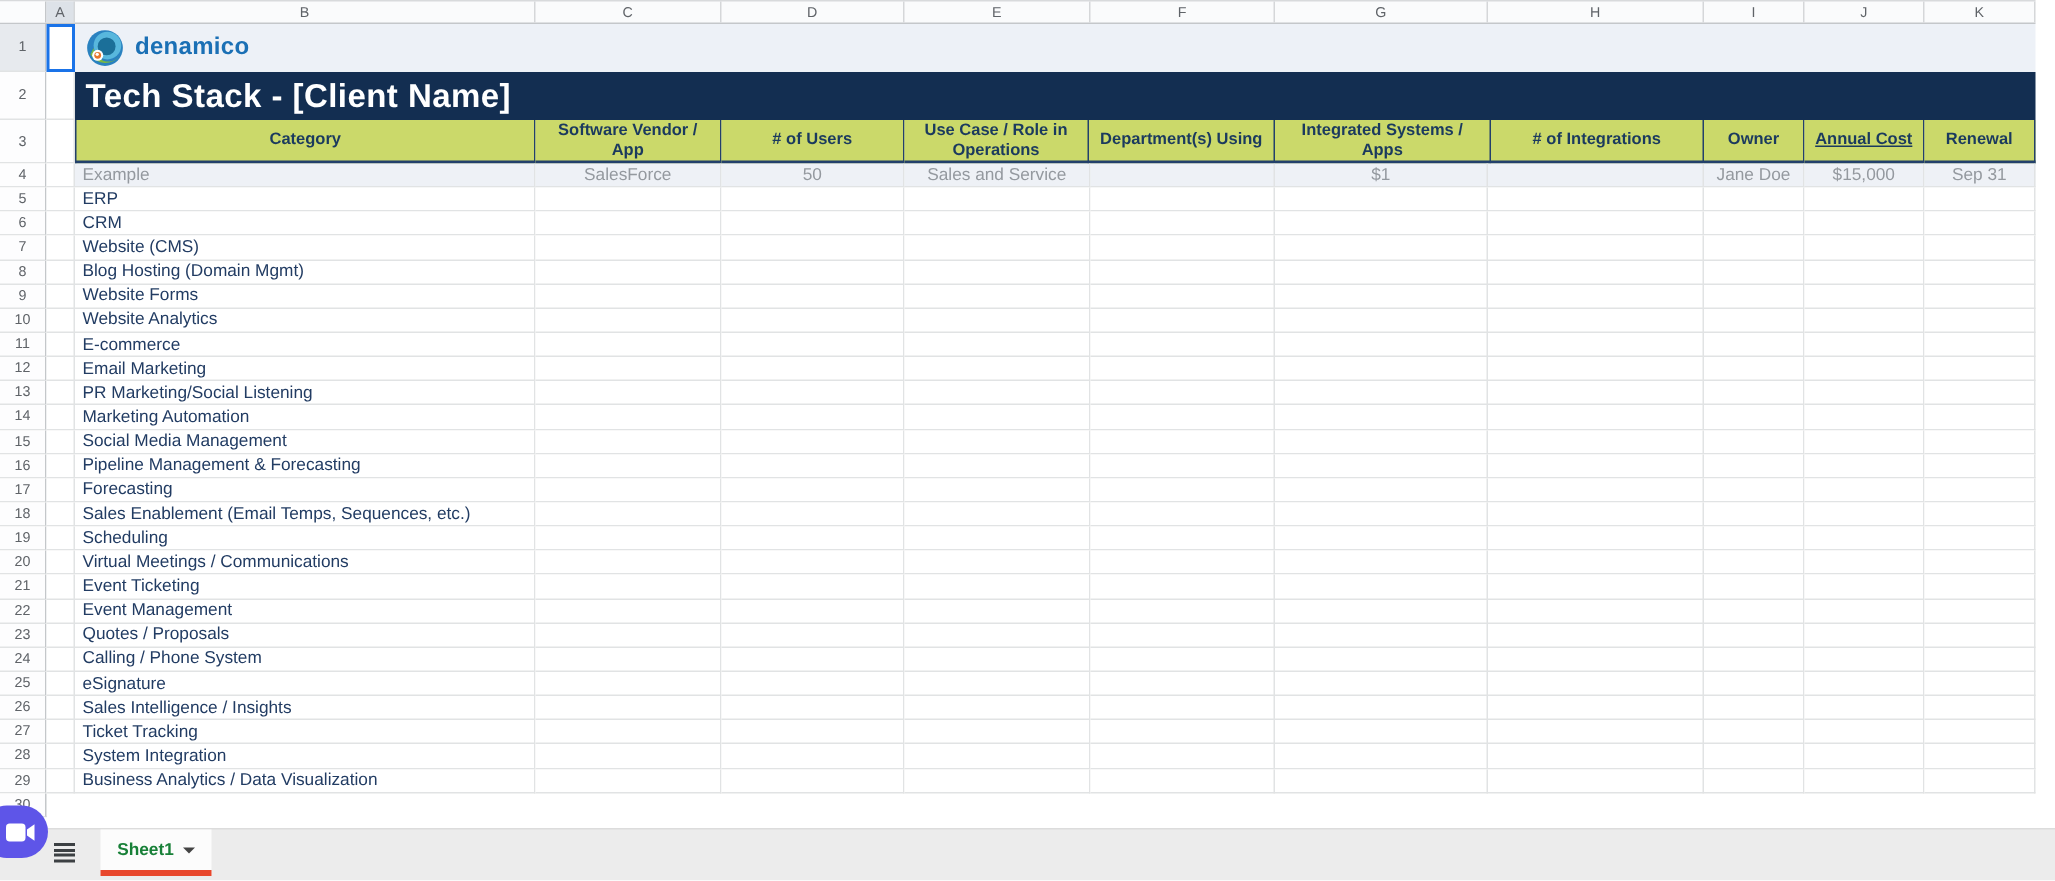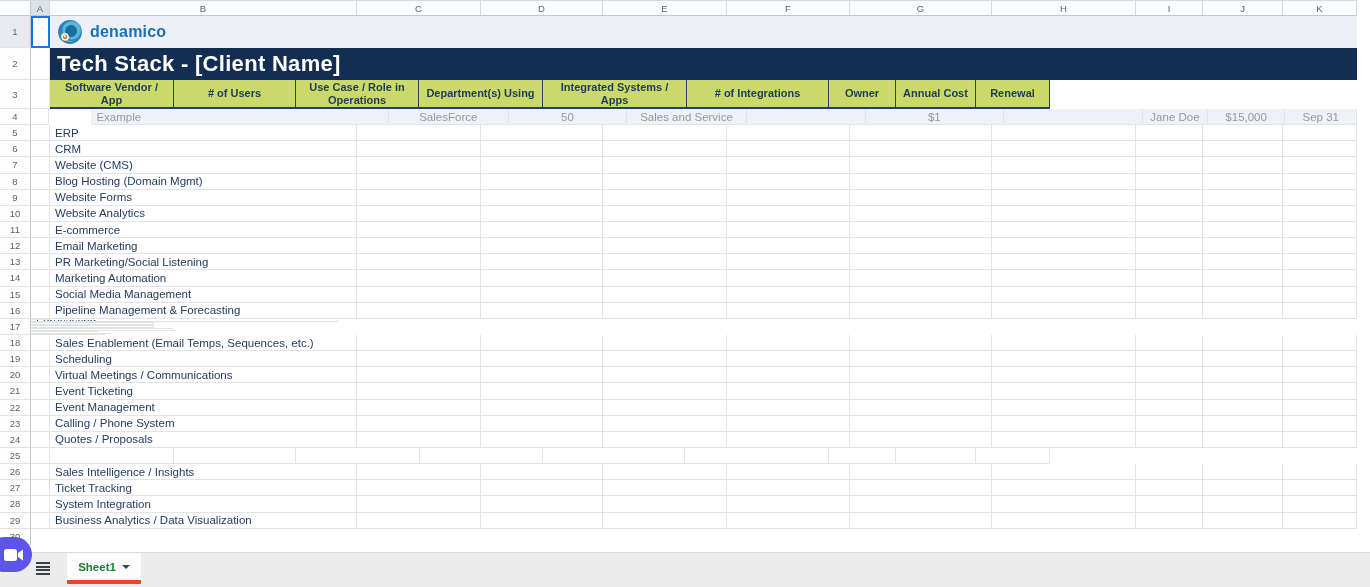--- a/index.html
+++ b/index.html
@@ -31,21 +31,21 @@
   .banner1 { flex:1; background:#edf1f7; display:flex; align-items:center; padding-left:7px; height:100%; }
   .logo-text { color:#1b70b5; font-weight:bold; font-size:16px; letter-spacing:.2px; margin-left:7px; }
   .banner2 { flex:1; background:#132e51; display:flex; align-items:center; padding-left:7px; height:100%; }
   .title-text { color:#ffffff; font-weight:600; font-size:22px; letter-spacing:.3px; }
   .hdrcell { height:100%; background:#cbd96a; border-right:1px solid #23406b; border-bottom:2px solid #23406b;
              color:#1b3a5e; font-size:11px; font-weight:600; display:flex; align-items:center;
              justify-content:center; text-align:center; line-height:1.15; white-space:normal; padding:1px 4px; }
   .hdrcell.first { border-left:1px solid #23406b; }
   .ex { color:#94999f; background:#eef1f6; }
   .cat { justify-content:flex-start; padding-left:5px; color:#223c63; }
-  .left { justify-content:flex-start; padding-left:5px;margin-left:42px; }
+  .left { justify-content:flex-start; padding-left:5px; }
 
   
   #sel-box { position:absolute; left:0; top:0; width:19px; height:32px;
              border:2px solid #1a73e8; background:transparent; z-index:5; }
 
   
   #white-strip { position:absolute; left:0; top:545px; width:1370px; height:7px; background:#ffffff; }
   #sheet-bar { position:absolute; left:0; top:552px; width:1370px; height:35px; background:#ececec;
                border-top:1px solid #dcdcdc; }
   #meet-btn { position:absolute; left:-13px; top:537px; width:45px; height:35px; border-radius:17.5px;
@@ -134,28 +134,29 @@
         </div>
       </div>
       <div class="grow" style="height: 32px;">
         <div class="cell cellA"></div>
         <div class="banner2">
           <span class="title-text">Tech Stack - [Client Name]</span>
         </div>
       </div>
       <div class="grow" style="height: 29px;">
         <div class="cell cellA"></div>
+        <div class="hdrcell first" style="width: 307px;">Category</div>
         <div class="hdrcell" style="width: 124px;">Software Vendor / App</div>
         <div class="hdrcell" style="width: 122px;"># of Users</div>
         <div class="hdrcell" style="width: 123px;">Use Case / Role in Operations</div>
         <div class="hdrcell" style="width: 124px;">Department(s) Using</div>
         <div class="hdrcell" style="width: 144px;">Integrated Systems / Apps</div>
         <div class="hdrcell" style="width: 142px;"># of Integrations</div>
         <div class="hdrcell" style="width: 67px;">Owner</div>
-        <div class="hdrcell" style="width: 80px;">Annual Cost</div>
+        <div class="hdrcell" style="width: 80px; text-decoration: underline;">Annual Cost</div>
         <div class="hdrcell" style="width: 74px;">Renewal</div>
       </div>
       <div class="grow" style="height: 16.1481px;">
         <div class="cell cellA"></div>
         <div class="cell ex left" style="width: 307px;">Example</div>
         <div class="cell ex" style="width: 124px;">SalesForce</div>
         <div class="cell ex" style="width: 122px;">50</div>
         <div class="cell ex" style="width: 124px;">Sales and Service</div>
         <div class="cell ex" style="width: 123px;"></div>
         <div class="cell ex" style="width: 142px;">$1</div>
@@ -313,21 +314,21 @@
         <div class="cell" style="width: 124px;"></div>
         <div class="cell" style="width: 122px;"></div>
         <div class="cell" style="width: 124px;"></div>
         <div class="cell" style="width: 123px;"></div>
         <div class="cell" style="width: 142px;"></div>
         <div class="cell" style="width: 144px;"></div>
         <div class="cell" style="width: 67px;"></div>
         <div class="cell" style="width: 80px;"></div>
         <div class="cell" style="width: 74px;"></div>
       </div>
-      <div class="grow" style="height: 16.1481px; flex-direction: column;">
+      <div class="grow" style="height: 16.1481px;">
         <div class="cell cellA"></div>
         <div class="cell cat" style="width: 307px;">Forecasting</div>
         <div class="cell" style="width: 124px;"></div>
         <div class="cell" style="width: 122px;"></div>
         <div class="cell" style="width: 124px;"></div>
         <div class="cell" style="width: 123px;"></div>
         <div class="cell" style="width: 142px;"></div>
         <div class="cell" style="width: 144px;"></div>
         <div class="cell" style="width: 67px;"></div>
         <div class="cell" style="width: 80px;"></div>
@@ -393,46 +394,47 @@
         <div class="cell" style="width: 124px;"></div>
         <div class="cell" style="width: 123px;"></div>
         <div class="cell" style="width: 142px;"></div>
         <div class="cell" style="width: 144px;"></div>
         <div class="cell" style="width: 67px;"></div>
         <div class="cell" style="width: 80px;"></div>
         <div class="cell" style="width: 74px;"></div>
       </div>
       <div class="grow" style="height: 16.1481px;">
         <div class="cell cellA"></div>
+        <div class="cell cat" style="width: 307px;">Quotes / Proposals</div>
+        <div class="cell" style="width: 124px;"></div>
+        <div class="cell" style="width: 122px;"></div>
+        <div class="cell" style="width: 124px;"></div>
+        <div class="cell" style="width: 123px;"></div>
+        <div class="cell" style="width: 142px;"></div>
+        <div class="cell" style="width: 144px;"></div>
+        <div class="cell" style="width: 67px;"></div>
+        <div class="cell" style="width: 80px;"></div>
+        <div class="cell" style="width: 74px;"></div>
+      </div>
+      <div class="grow" style="height: 16.1481px;">
+        <div class="cell cellA"></div>
         <div class="cell cat" style="width: 307px;">Calling / Phone System</div>
         <div class="cell" style="width: 124px;"></div>
         <div class="cell" style="width: 122px;"></div>
         <div class="cell" style="width: 124px;"></div>
         <div class="cell" style="width: 123px;"></div>
         <div class="cell" style="width: 142px;"></div>
         <div class="cell" style="width: 144px;"></div>
         <div class="cell" style="width: 67px;"></div>
         <div class="cell" style="width: 80px;"></div>
         <div class="cell" style="width: 74px;"></div>
       </div>
       <div class="grow" style="height: 16.1481px;">
         <div class="cell cellA"></div>
-        <div class="cell cat" style="width: 307px;">Quotes / Proposals</div>
-        <div class="cell" style="width: 124px;"></div>
-        <div class="cell" style="width: 122px;"></div>
-        <div class="cell" style="width: 124px;"></div>
-        <div class="cell" style="width: 123px;"></div>
-        <div class="cell" style="width: 142px;"></div>
-        <div class="cell" style="width: 144px;"></div>
-        <div class="cell" style="width: 67px;"></div>
-        <div class="cell" style="width: 80px;"></div>
-        <div class="cell" style="width: 74px;"></div>
-      </div>
-      <div class="grow" style="height: 16.1481px;">
-        <div class="cell cellA"></div>
+        <div class="cell cat" style="width: 307px;">eSignature</div>
         <div class="cell" style="width: 124px;"></div>
         <div class="cell" style="width: 122px;"></div>
         <div class="cell" style="width: 124px;"></div>
         <div class="cell" style="width: 123px;"></div>
         <div class="cell" style="width: 142px;"></div>
         <div class="cell" style="width: 144px;"></div>
         <div class="cell" style="width: 67px;"></div>
         <div class="cell" style="width: 80px;"></div>
         <div class="cell" style="width: 74px;"></div>
       </div>

